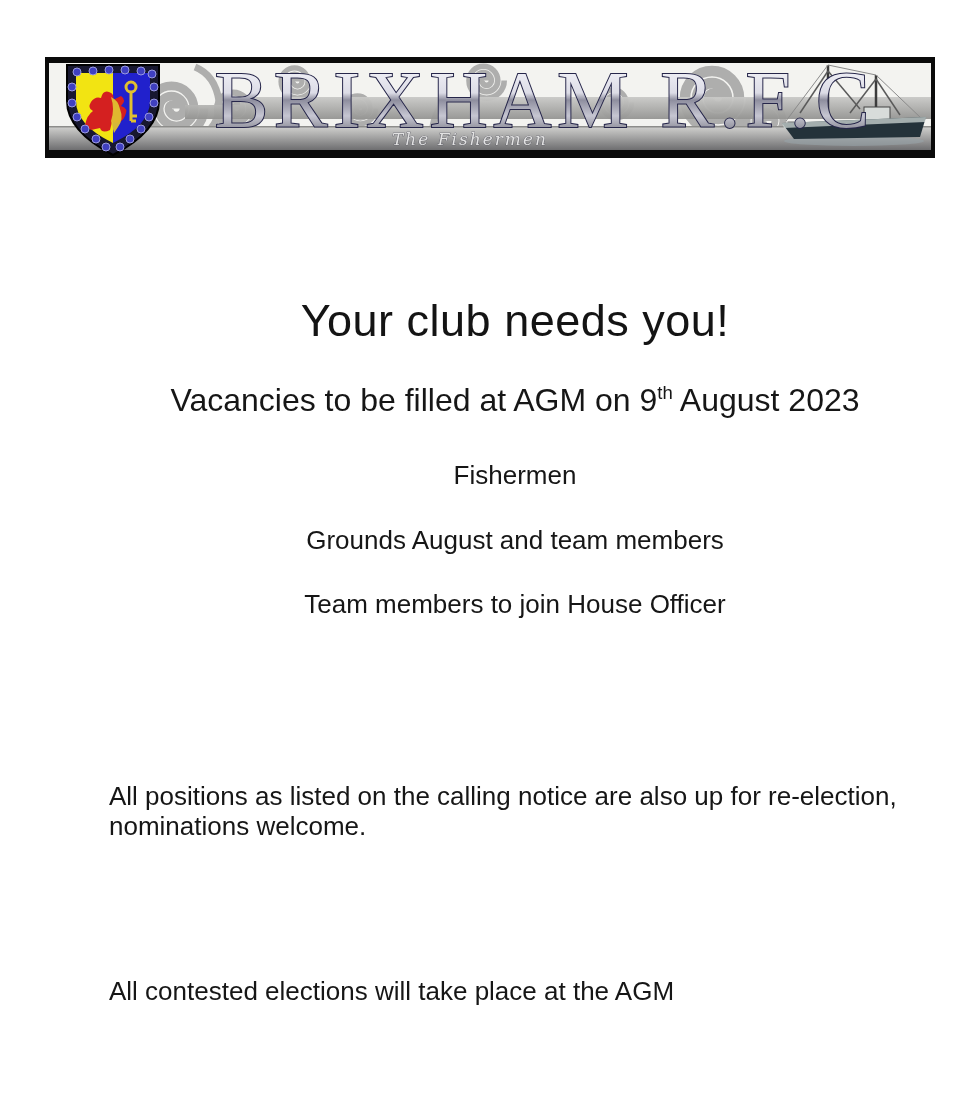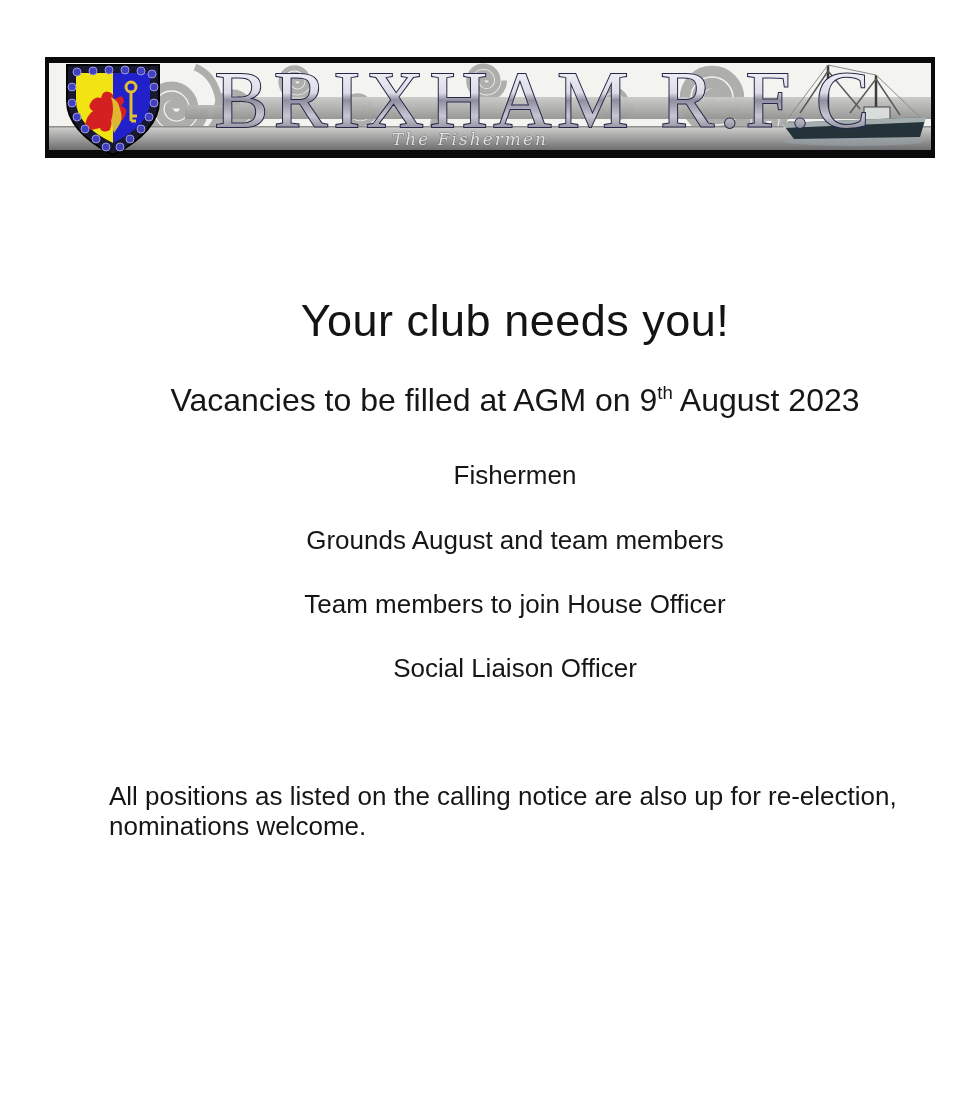--- a/index.html
+++ b/index.html
@@ -151,19 +151,19 @@
 
   <h1 class="title">Your club needs you!</h1>
 
   <div class="subtitle">
     <span>Vacancies to be filled at AGM on 9</span><sup class="ord">th</sup><span> August 2023</span>
   </div>
 
   <div class="vacancy v0">Fishermen</div>
   <div class="vacancy v1">Grounds August and team members</div>
   <div class="vacancy v2">Team members to join House Officer</div>
-  <div class="vacancy v3">Social Liaison Officer</div>
 
   <p class="para p0">All positions as listed on the calling notice are also up for re-election, nominations welcome.</p>
 
 
+  <p class="para p2">All contested elections will take place at the AGM</p>
 
 </div>
 
 </body></html>

